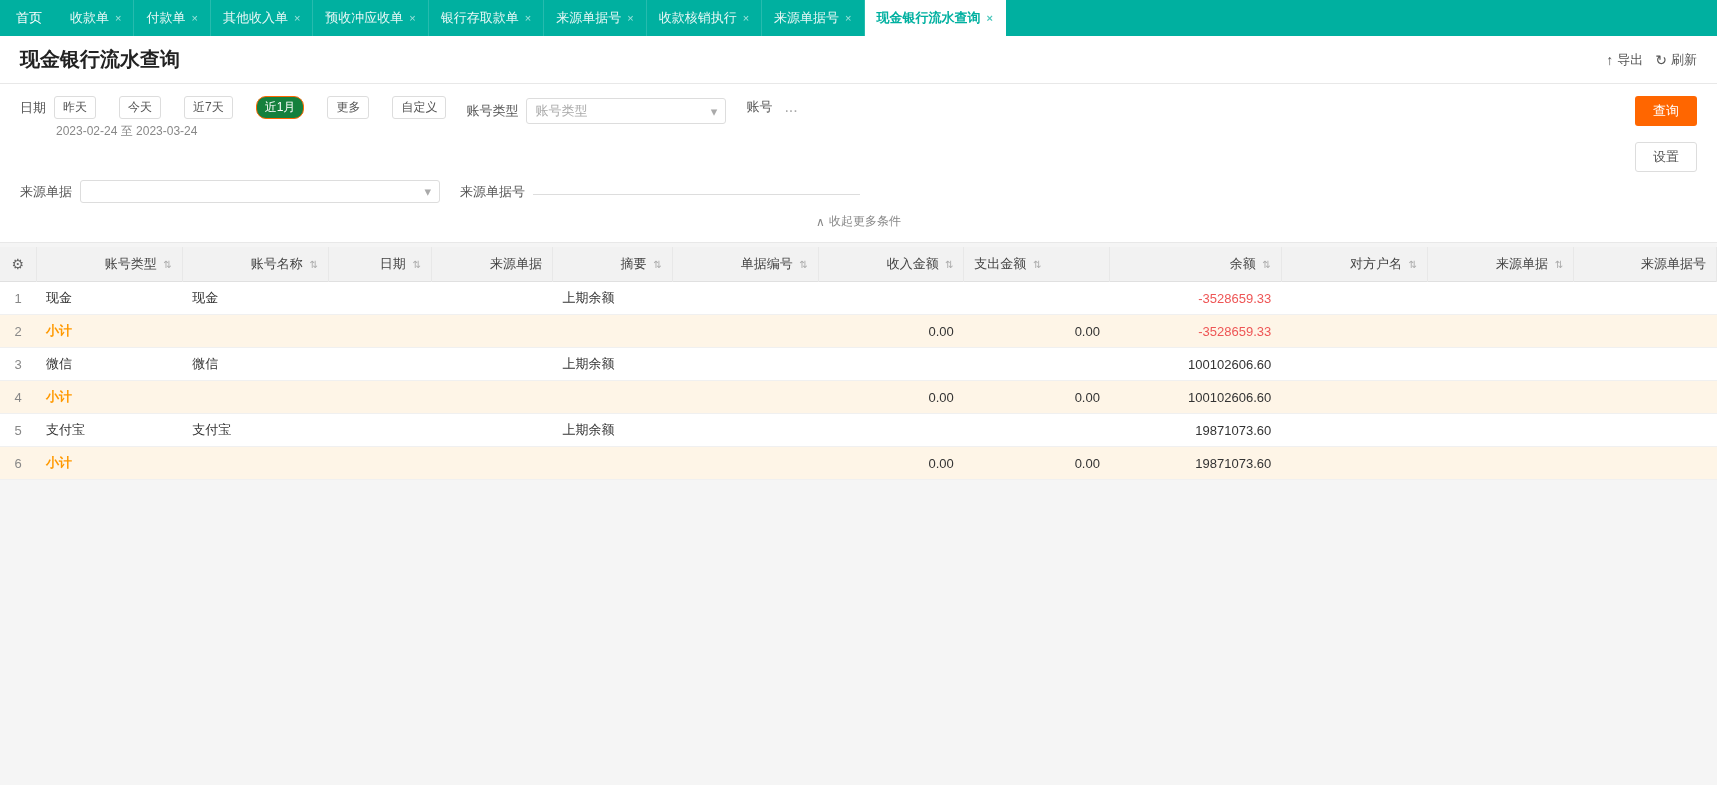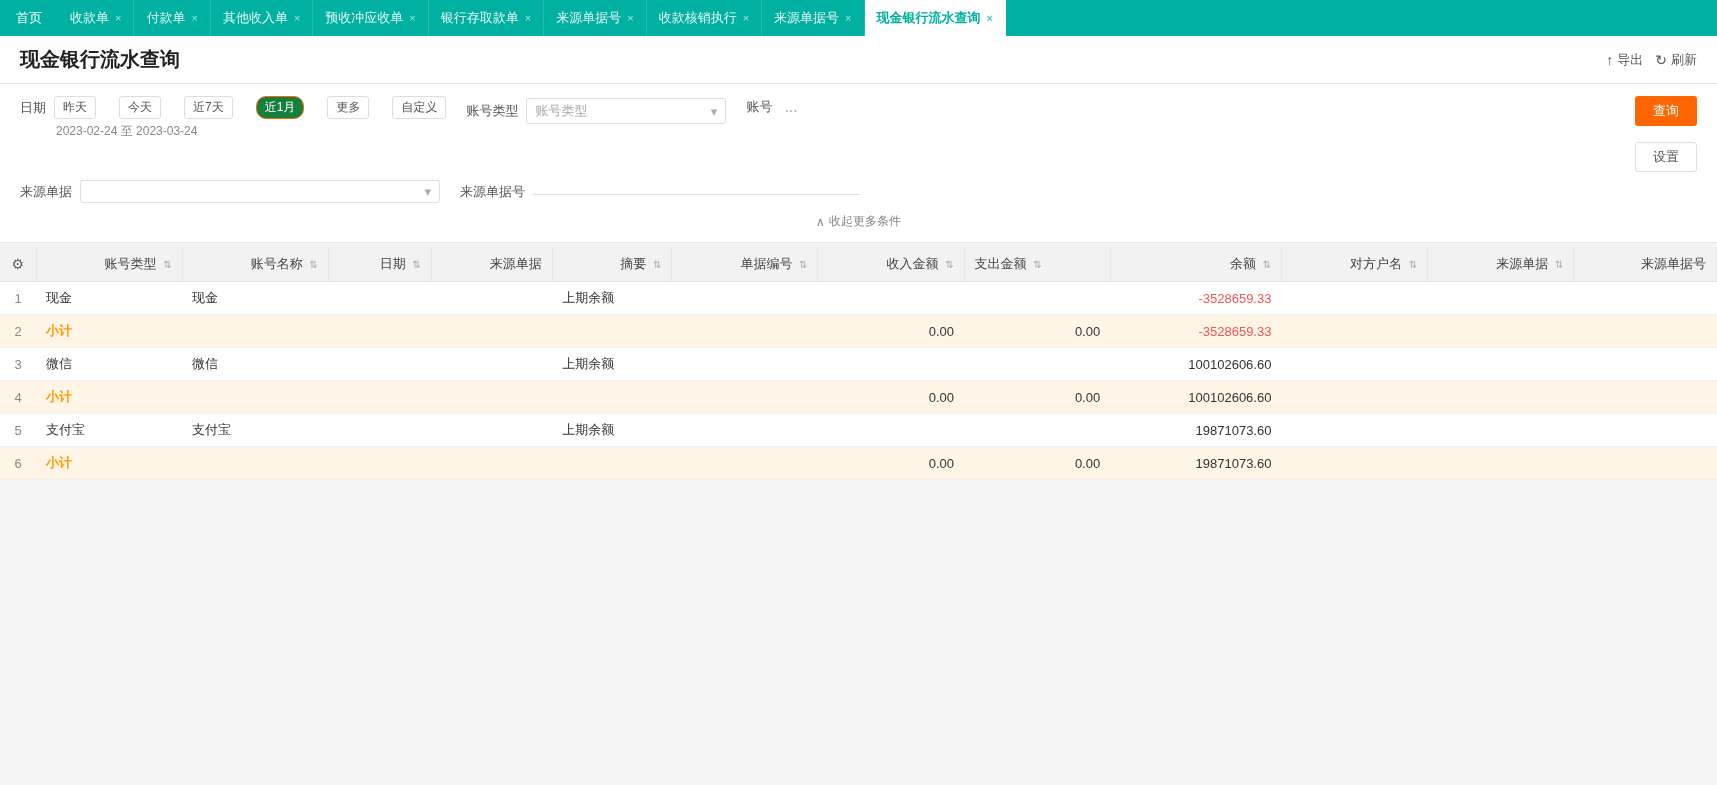--- a/index.html
+++ b/index.html
@@ -385,21 +385,21 @@
           <span>来源单据</span>
         </th>
         <th>
           <span>摘要</span>
           <span class="sort-icon">⇅</span>
         </th>
         <th>
           <span>单据编号</span>
           <span class="sort-icon">⇅</span>
         </th>
-        <th style="text-align:right;">
+        <th style="text-align:right;font-family:Liberation Serif, serif;">
           <span>收入金额</span>
           <span class="sort-icon">⇅</span>
         </th>
         <th style="text-align:left;">
           <span>支出金额</span>
           <span class="sort-icon">⇅</span>
         </th>
         <th style="text-align:right;">
           <span>余额</span>
           <span class="sort-icon">⇅</span>

